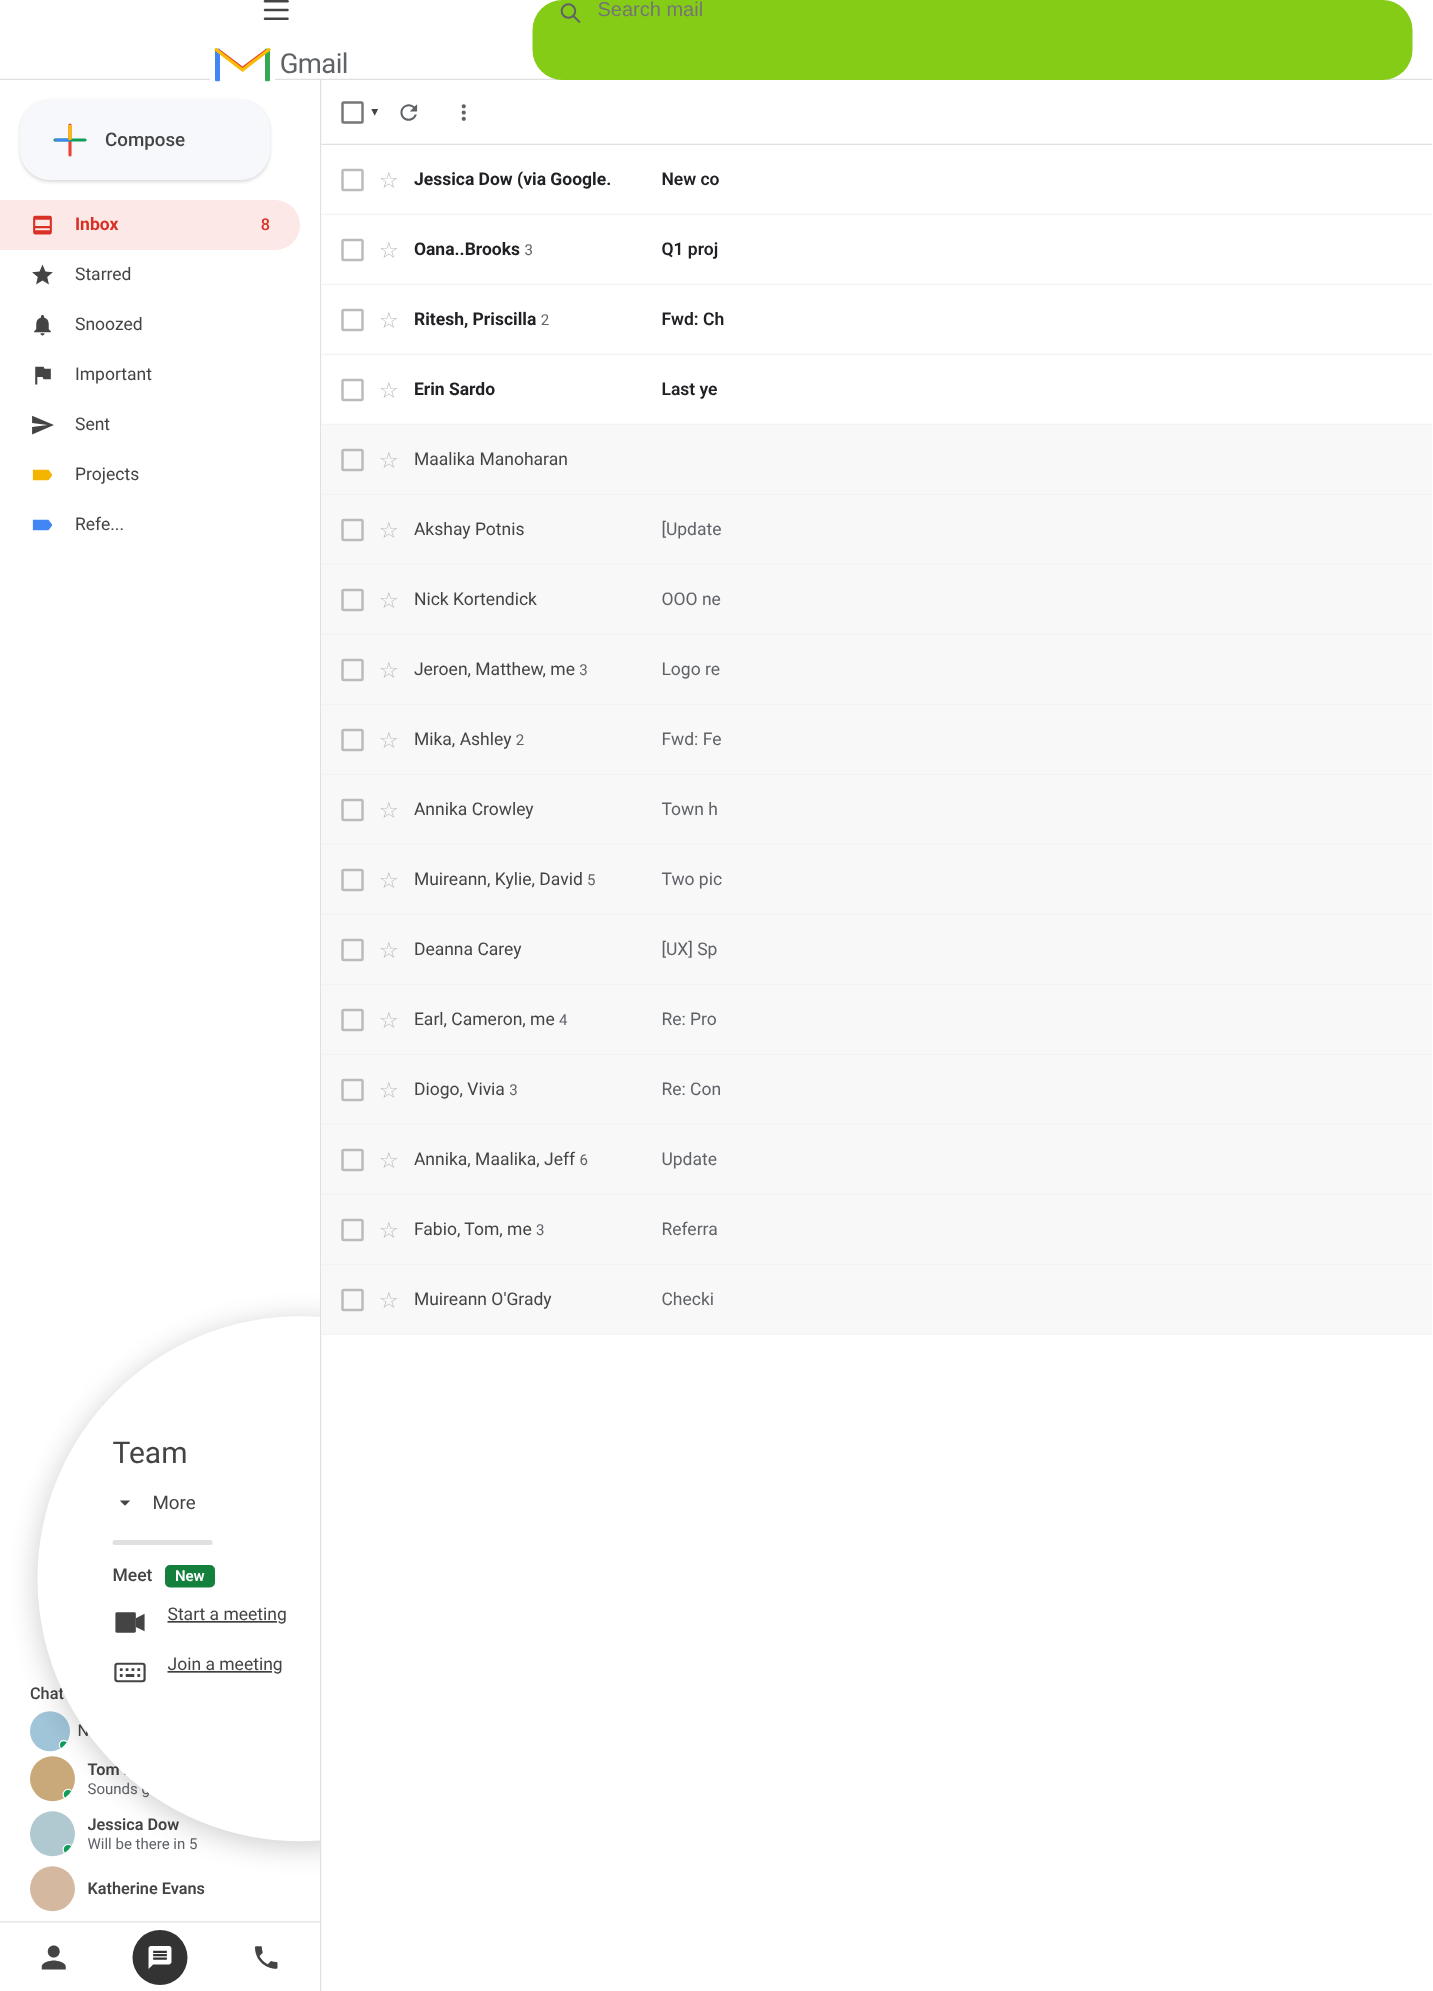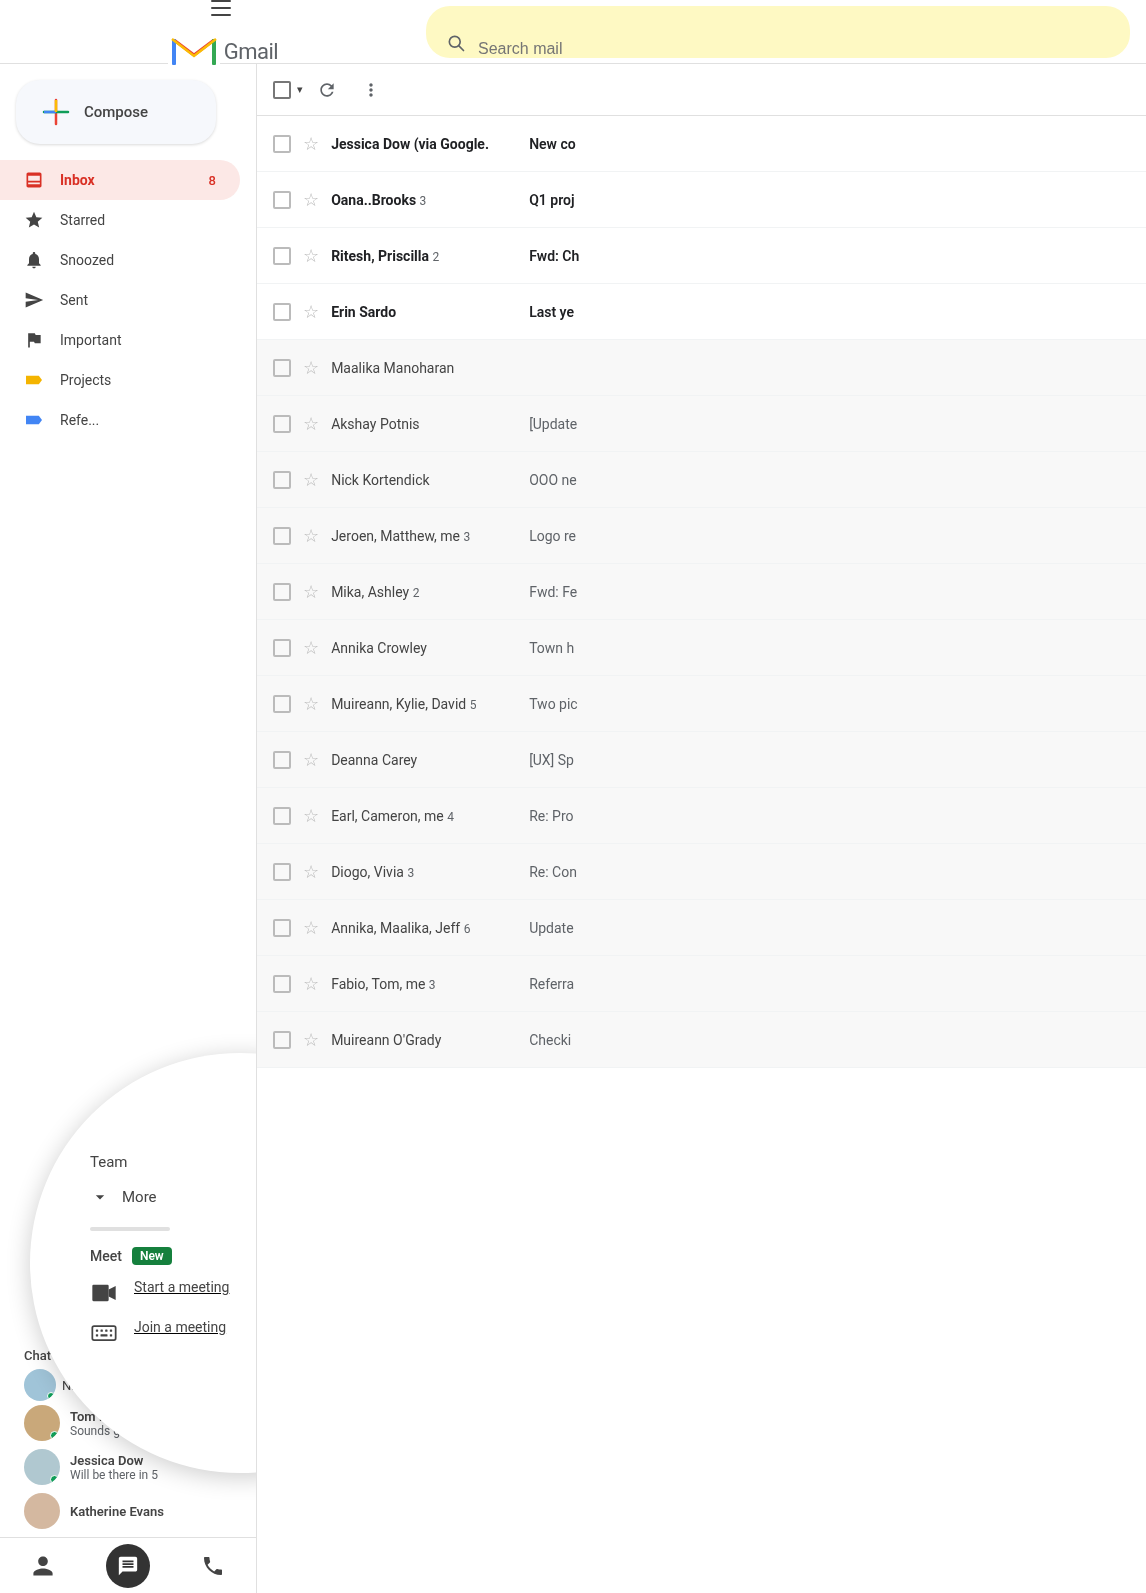--- a/index.html
+++ b/index.html
@@ -57,25 +57,25 @@
     }
     .gmail-text {
       font-size: 22px;
       color: #5f6368;
       font-weight: 400;
       letter-spacing: -0.5px;
     }
     .search-bar {
       flex: 1;
       display: flex;
-      align-items: flex-end;
-      background: #fef9c3;
+      align-items: flex-start;
+      background: #84cc16;
       border-radius: 24px;
       padding: 0 20px;
-      height: 52px;
+      height: 64px;
       gap: 12px;
     }
     .search-icon-svg {
       color: #5f6368;
       font-size: 20px;
     }
     .search-input {
       border: none;
       background: transparent;
       font-size: 16px;
@@ -459,53 +459,53 @@
         <svg viewBox="0 0 24 24" fill="#444">
             <path d="M12 22c1.1 0 2-.9 2-2h-4c0 1.1.9 2 2 2zm6-6v-5c0-3.07-1.63-5.64-4.5-6.32V4c0-.83-.67-1.5-1.5-1.5s-1.5.67-1.5 1.5v.68C7.64 5.36 6 7.92 6 11v5l-2 2v1h16v-1l-2-2z"></path>
           </svg>
       </div>
       <span class="nav-item-label">Snoozed</span>
     </div>
 
     <div class="nav-item">
       <div class="nav-icon">
         <svg viewBox="0 0 24 24" fill="#444">
-            <path d="M2.01 21L23 12 2.01 3 2 10l15 2-15 2z"></path>
-          </svg>
-      </div>
-      <span class="nav-item-label">Sent</span>
+            <path d="M14 6l-1-2H5v17h2v-7h5l1 2h7V6z"></path>
+          </svg>
+      </div>
+      <span class="nav-item-label">Important</span>
     </div>
 
     <div class="nav-item">
       <div class="nav-icon">
         <svg viewBox="0 0 24 24" fill="#444">
-            <path d="M14 6l-1-2H5v17h2v-7h5l1 2h7V6z"></path>
-          </svg>
-      </div>
-      <span class="nav-item-label">Important</span>
+            <path d="M2.01 21L23 12 2.01 3 2 10l15 2-15 2z"></path>
+          </svg>
+      </div>
+      <span class="nav-item-label">Sent</span>
     </div>
 
 
     <div class="nav-item">
       <div class="nav-icon">
         <div class="tag-icon" style="background:#f4b400;clip-path:polygon(0 20%, 80% 20%, 100% 50%, 80% 80%, 0 80%);width:16px;height:14px;"></div>
       </div>
       <span class="nav-item-label">Projects</span>
     </div>
 
     <div class="nav-item">
       <div class="nav-icon">
         <div class="tag-icon" style="background:#4285f4;clip-path:polygon(0 20%, 80% 20%, 100% 50%, 80% 80%, 0 80%);width:16px;height:14px;"></div>
       </div>
       <span class="nav-item-label">Refe...</span>
     </div>
 
     <div class="meet-overlay">
 
-      <div style="font-size:15px;font-weight:400;color:#444;margin-bottom:16px;margin-top:-20px;">Team</div>
+      <div style="font-size:24px;font-weight:400;color:#444;margin-bottom:16px;margin-top:-20px;">Team</div>
 
       <div style="display:flex;align-items:center;gap:12px;margin-bottom:20px;cursor:pointer;">
         <svg width="20" height="20" viewBox="0 0 24 24" fill="#444">
           <path d="M7 10l5 5 5-5z"></path>
         </svg>
         <span style="font-size:15px;color:#444;">More</span>
       </div>
 
       <div style="width:80px;height:4px;background:#e0e0e0;border-radius:2px;margin-bottom:16px;"></div>
 

